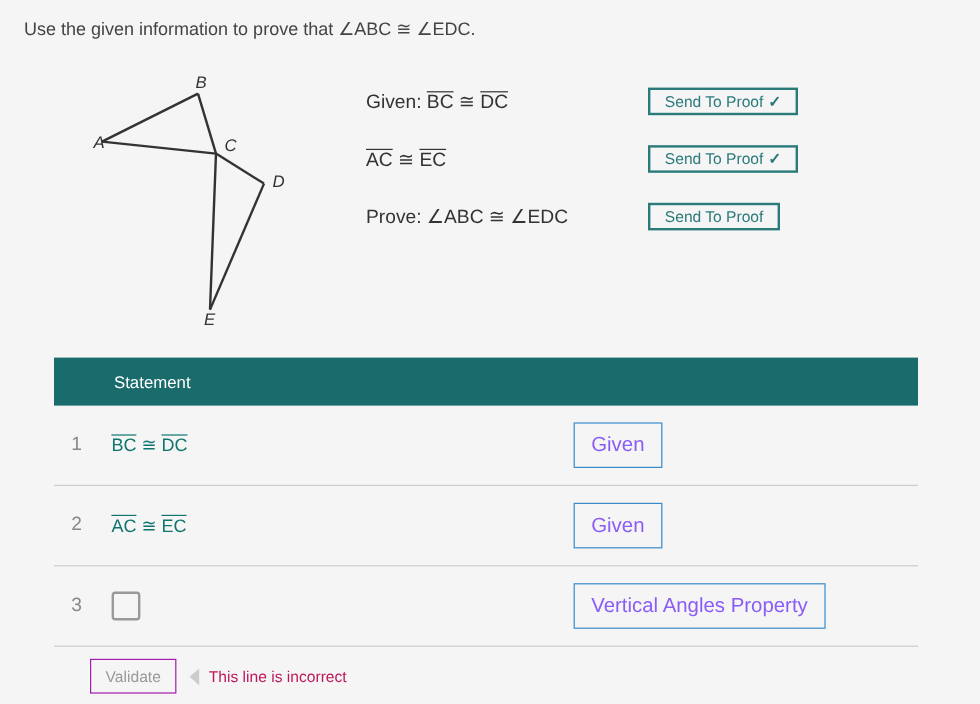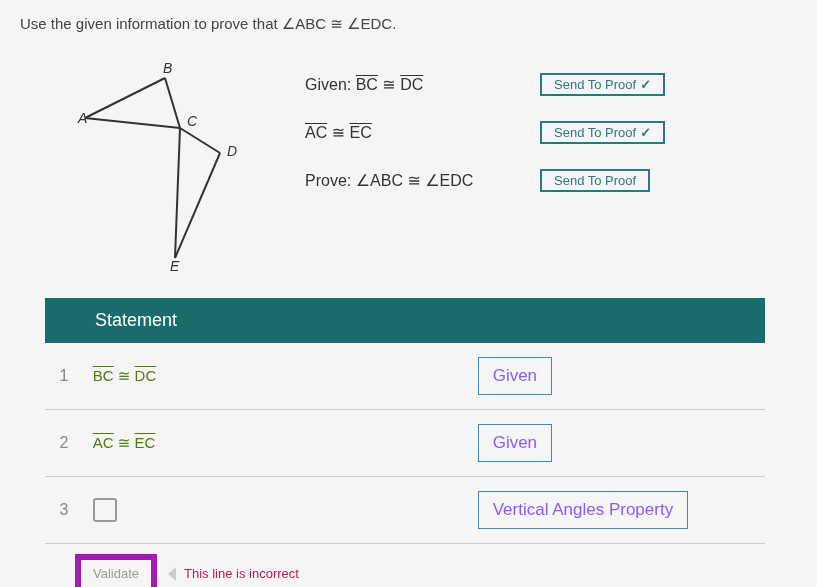--- a/index.html
+++ b/index.html
@@ -65,35 +65,35 @@
     .proof-table {
       margin-top: 15px;
       width: 720px;
       margin-left: 25px;
     }
     .table-header {
       background: #1a6b6b;
       color: #fff;
       display: flex;
       padding: 12px 0;
-      font-size: 18px;
+      font-size: 14px;
       justify-content: space-between;
     }
     .col-stmt { width: 55%; padding-left: 50px; }
     .col-num { width: 40px; display: flex; align-items: center; justify-content: center; color: #888; }
     .col-reason { width: 45%; padding-left: 20px; }
     .table-row {
       display: flex;
       align-items: center;
       border-bottom: 1px solid #ccc;
       padding: 14px 0;
     }
     .table-row .col-stmt {
       padding-left: 10px;
-      color: #4d7c0f;
+      color: #0f766e;
       font-size: 15px;
     }
     .reason-box {
       border: 1.5px solid #3a8aca;
       padding: 8px 14px;
       display: inline-block;
       color: #8b5cf6;
       font-size: 17px;
       cursor: pointer;
     }
@@ -108,21 +108,21 @@
     .validate-row {
       display: flex;
       align-items: center;
       margin-top: 10px;
       margin-left: 55px;
       gap: 15px;
       color: #aaa;
       font-size: 13px;
     }
     .validate-btn {
-      border: 6px solid #a21caf;
+      border: 1px solid #a21caf;
       padding: 6px 12px;
       color: #999;
       background: transparent;
       font-size: 13px;
     }
     .feedback-bubble {
       position: relative;
       color: #be185d;
       padding-left: 12px;
     }

